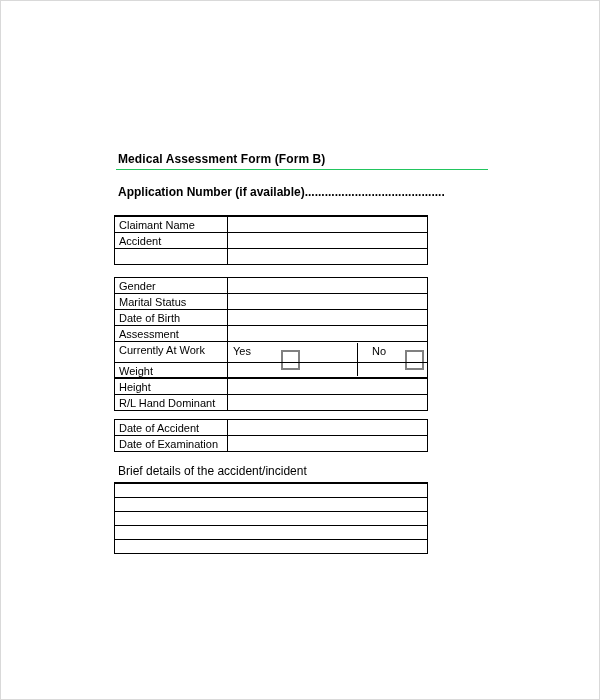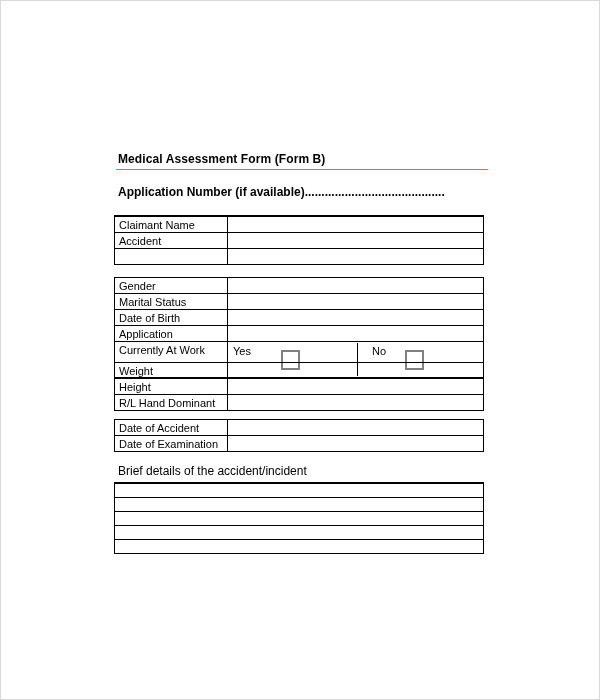--- a/index.html
+++ b/index.html
@@ -11,21 +11,21 @@
   .doc-title {
     position:absolute; left:115px; top:151px; width:372px;
     font-size:12px; font-weight:bold; letter-spacing:0.1px;
     border-bottom:1px solid #22c55e; padding:0 0 3px 2px; box-sizing:border-box;
   }
   .app-number {
     position:absolute; left:117px; top:184px; width:366px;
     font-size:12px; font-weight:bold; white-space:nowrap; overflow:hidden;
   }
   table.frm {
-    position:absolute; left:113px; width:370px;
+    position:absolute; left:113px; width:314px;
     border-collapse:collapse; table-layout:fixed;
   }
   table.frm td {
     border:1px solid #000; height:15px; font-size:11px;
     padding:0 2px 0 4px; vertical-align:middle; overflow:hidden;
   }
   td.lbl { width:106px; }
   #tbl-claimant { top:214px; border-top:2px solid #000; }
   #tbl-personal { top:276px;padding-left:11px; }
   #tbl-physical { top:361px; }
@@ -86,21 +86,21 @@
     </tr>
     <tr>
       <td class="lbl">Marital Status</td>
       <td></td>
     </tr>
     <tr>
       <td class="lbl">Date of Birth</td>
       <td></td>
     </tr>
     <tr>
-      <td class="lbl">Application</td>
+      <td class="lbl">Assessment</td>
       <td></td>
     </tr>
     <tr class="caw-row">
       <td class="lbl">Currently At Work</td>
       <td class="caw-val">
         <div class="caw-wrap">
           <div class="caw-cell yes">
             <span class="caw-text">Yes</span>
             <span class="checkbox"></span>
           </div>

